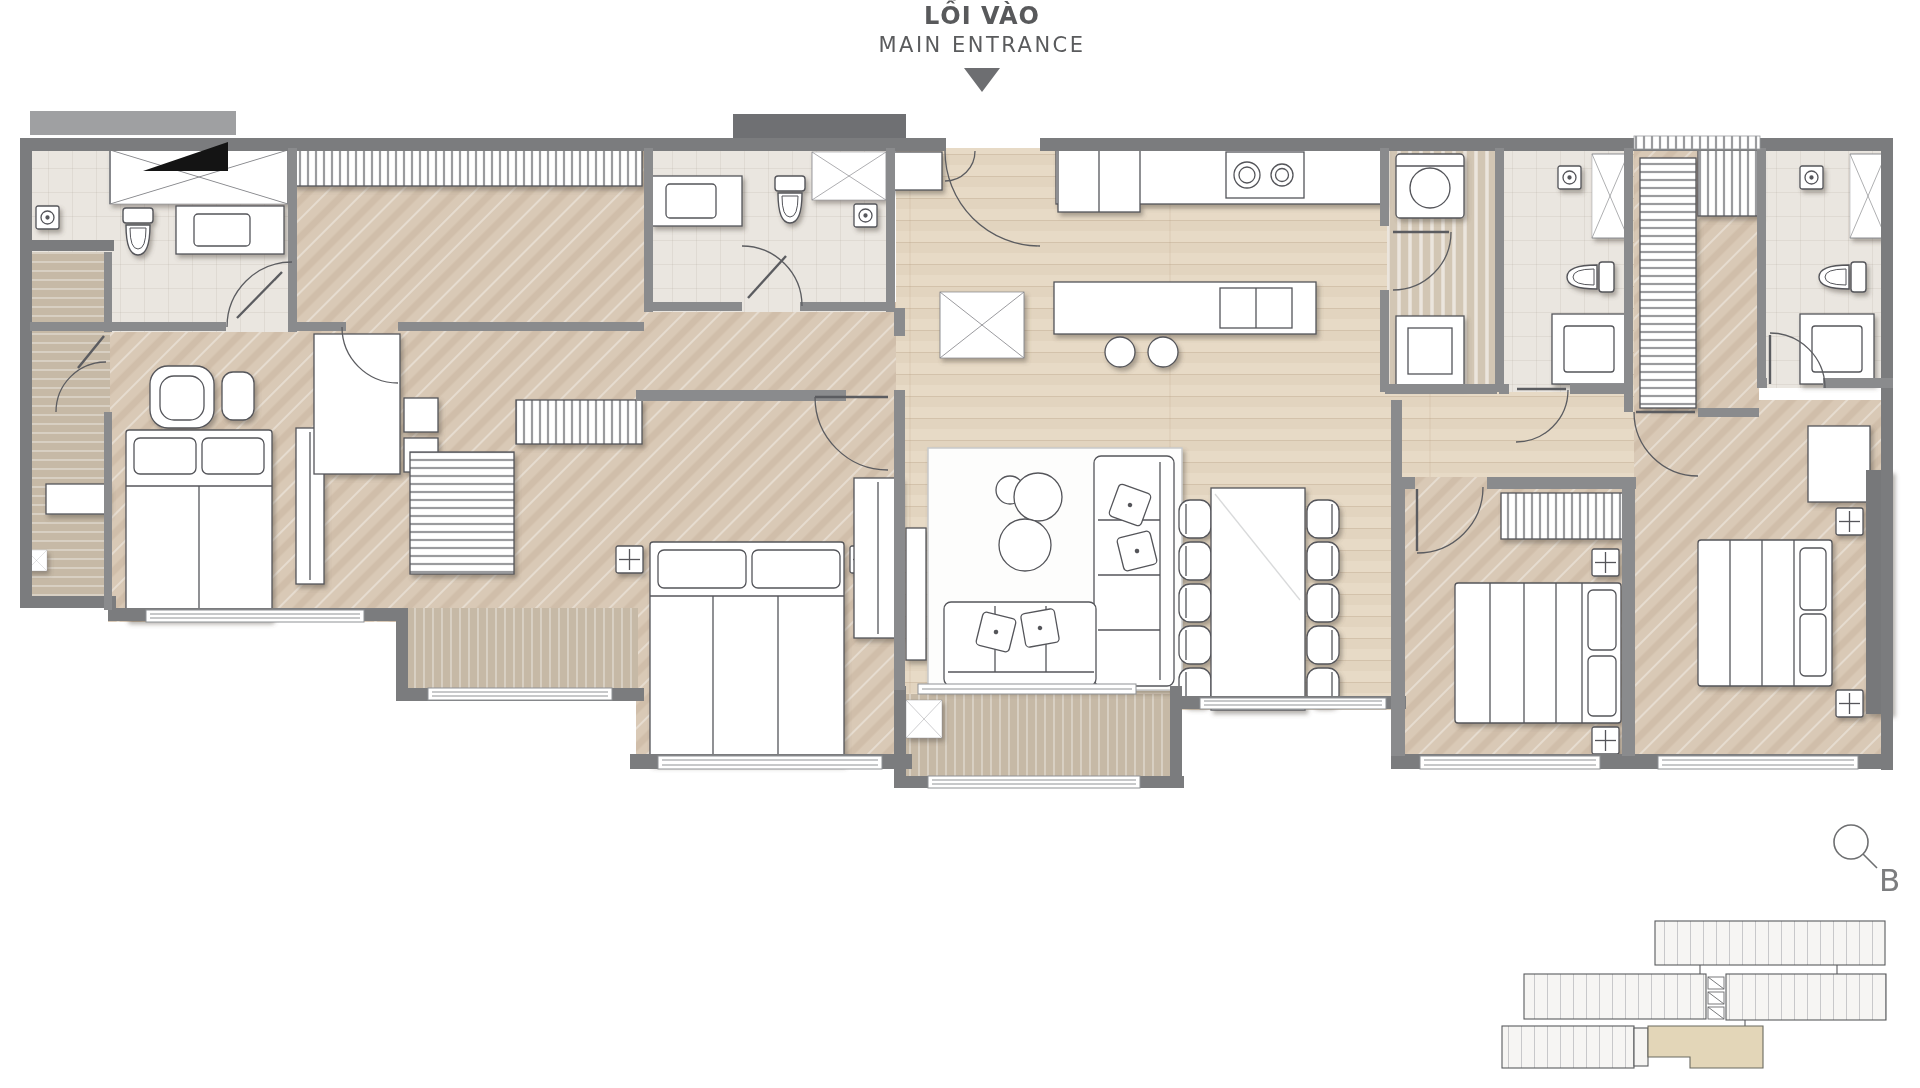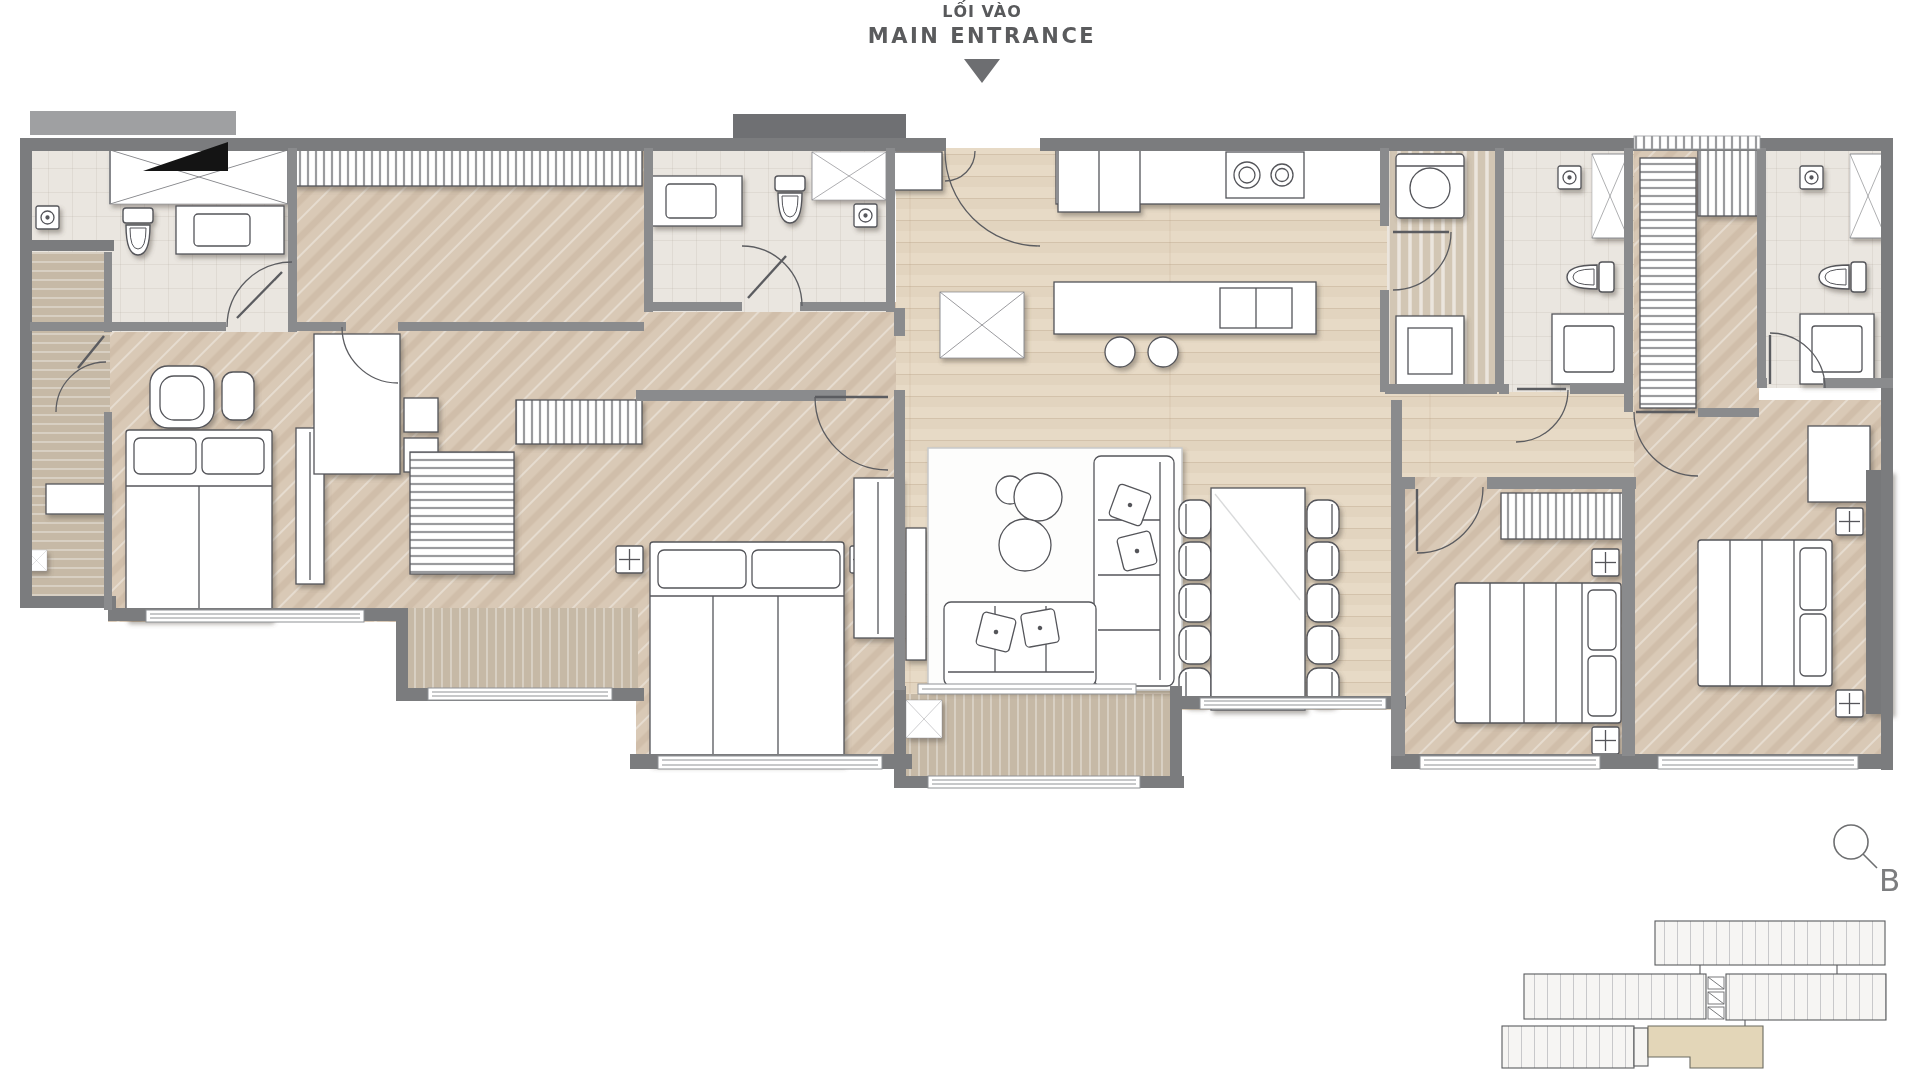--- a/index.html
+++ b/index.html
@@ -4,22 +4,22 @@
 <style>
   :root{
     --text:#58595b; --arrow:#6d6e71; --wall:#7b7c7e; --wall-light:#8a8b8d; --wall-dark:#6f7073;
     --wood-plank:#e7dac6; --wood-herringbone:#d9c9b6; --deck:#c6b9a6; --tile:#eae6e0;
     --utility-floor:#d2c6b4; --line:#54555a; --keyplan-highlight:#e3d6b8;
   }
   html,body{margin:0;padding:0;background:#fff;}
   .stage{position:relative;width:1920px;height:1088px;background:#fff;overflow:hidden;
          font-family:"DejaVu Sans","Liberation Sans",sans-serif;}
   .entrance{position:absolute;left:830px;top:2px;width:304px;text-align:center;color:var(--text);}
-  .entrance .vi{font-size:16px;font-weight:bold;letter-spacing:1px;}
-  .entrance .en{font-size:21px;font-weight:700;letter-spacing:2.5px;margin-top:3px;color:#5a5b5d;}
+  .entrance .vi{font-size:24px;font-weight:bold;letter-spacing:1px;}
+  .entrance .en{font-size:21px;font-weight:400;letter-spacing:2.5px;margin-top:3px;color:#5a5b5d;}
   .arrow-triangle{width:0;height:0;margin:11px auto 0;
     border-left:18px solid transparent;border-right:18px solid transparent;
     border-top:24px solid var(--arrow);}
   svg{position:absolute;left:0;top:0;}
   svg text{font-family:"DejaVu Sans","Liberation Sans",sans-serif;}
 </style>
 </head>
 <body>
 
 <div class="stage">

